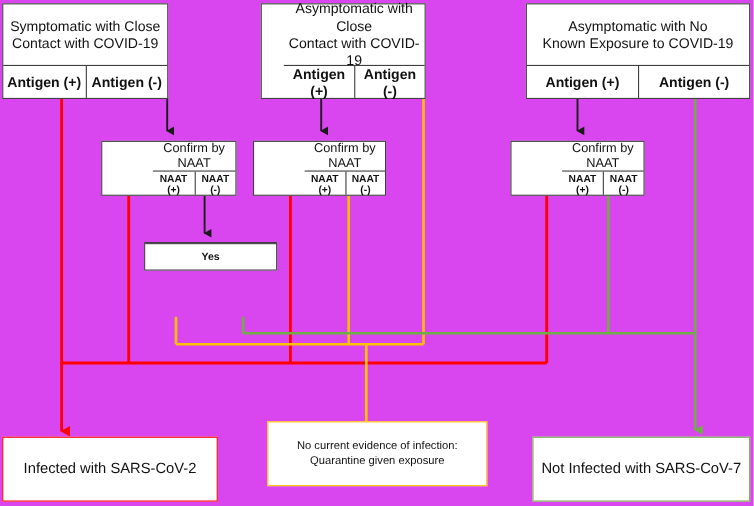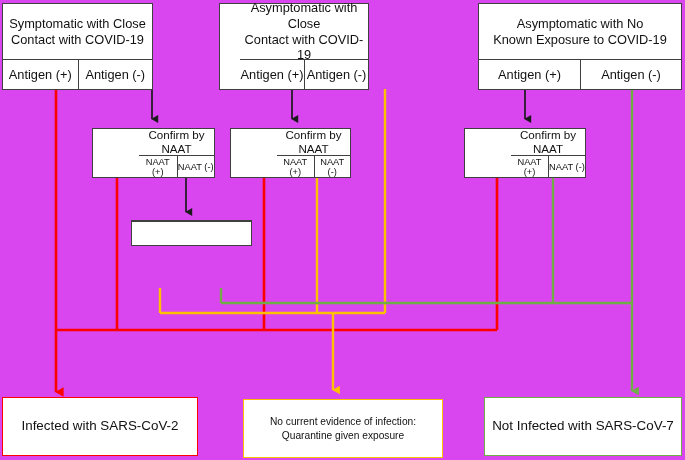--- a/index.html
+++ b/index.html
@@ -3,21 +3,21 @@
 <meta charset="utf-8">
 <title>COVID-19 Antigen Testing Flowchart</title>
 <style>
   html,body{margin:0;padding:0;background:#fff;}
   body{width:685px;height:460px;font-family:"Liberation Sans",sans-serif;color:#111;overflow:hidden;}
   #stage{position:relative;width:685px;height:460px;background:#d946ef;}
   svg.wires{position:absolute;left:0;top:0;width:685px;height:460px;pointer-events:none;}
 
   .box{position:absolute;box-sizing:border-box;background:#fff;border:1.6px solid #3f3f3f;}
   .box .hdr{box-sizing:border-box;display:flex;align-items:center;justify-content:center;text-align:center;line-height:1.22;padding:1px 3px;}
-  .box .split{display:flex;box-sizing:border-box;border-top:1.6px solid #3f3f3f;}
+  .box .split{display:flex;box-sizing:border-box;border-top:1.6px solid #3f3f3f;font-weight:bold;}
   .box .split .cell{flex:1 1 50%;box-sizing:border-box;display:flex;align-items:center;justify-content:center;text-align:center;}
   .box .split .cell + .cell{border-left:1.6px solid #3f3f3f;}
 
   .scenario{font-size:12.8px;}
   .scenario .hdr{height:55px;}
   .scenario .split{height:30px;font-size:12.8px;}
 
   .naat{font-size:11.6px;padding-left:46px;}
   .naat .hdr{height:26px;font-size:11.6px;}
   .naat .split{height:22px;font-size:9.3px;}
@@ -102,21 +102,21 @@
         <span>Symptomatic with Close</span><br>
         <span>Contact with COVID-19</span>
       </span>
     </div>
     <div class="split">
       <div class="cell">Antigen (+)</div>
       <div class="cell">Antigen (-)</div>
     </div>
   </div>
 
-  <div class="box scenario" style="left:219px;top:3px;width:150px;padding-left:20px;">
+  <div class="box scenario" style="left:237px;top:3px;width:150px;padding-left:20px;">
     <div class="hdr">
       <span>
         <span>Asymptomatic with Close</span><br>
         <span>Contact with COVID-19</span>
       </span>
     </div>
     <div class="split">
       <div class="cell">Antigen (+)</div>
       <div class="cell">Antigen (-)</div>
     </div>
@@ -154,28 +154,29 @@
   <div class="box naat" style="left:464px;top:128px;width:122px;">
     <div class="hdr">Confirm by NAAT</div>
     <div class="split">
       <div class="cell">NAAT (+)</div>
       <div class="cell">NAAT (-)</div>
     </div>
   </div>
 
   <div class="box expo" style="left:131px;top:220px;width:121px;">
     <div class="split">
+      <div class="cell">Yes</div>
     </div>
   </div>
 
   <div class="result red r-big" style="left:2px;top:397px;width:196px;height:59px;">
     <span>Infected with SARS-CoV-2</span>
   </div>
 
-  <div class="result amber r-small" style="left:243px;top:399px;width:200px;height:59px;">
+  <div class="result amber r-small" style="left:243px;top:383px;width:200px;height:59px;">
     <span>
       <span>No current evidence of infection:</span><br>
       <span>Quarantine given exposure</span>
     </span>
   </div>
 
   <div class="result green r-big" style="left:484px;top:397px;width:198px;height:59px;">
     <span>Not Infected with SARS-CoV-7</span>
   </div>
 

